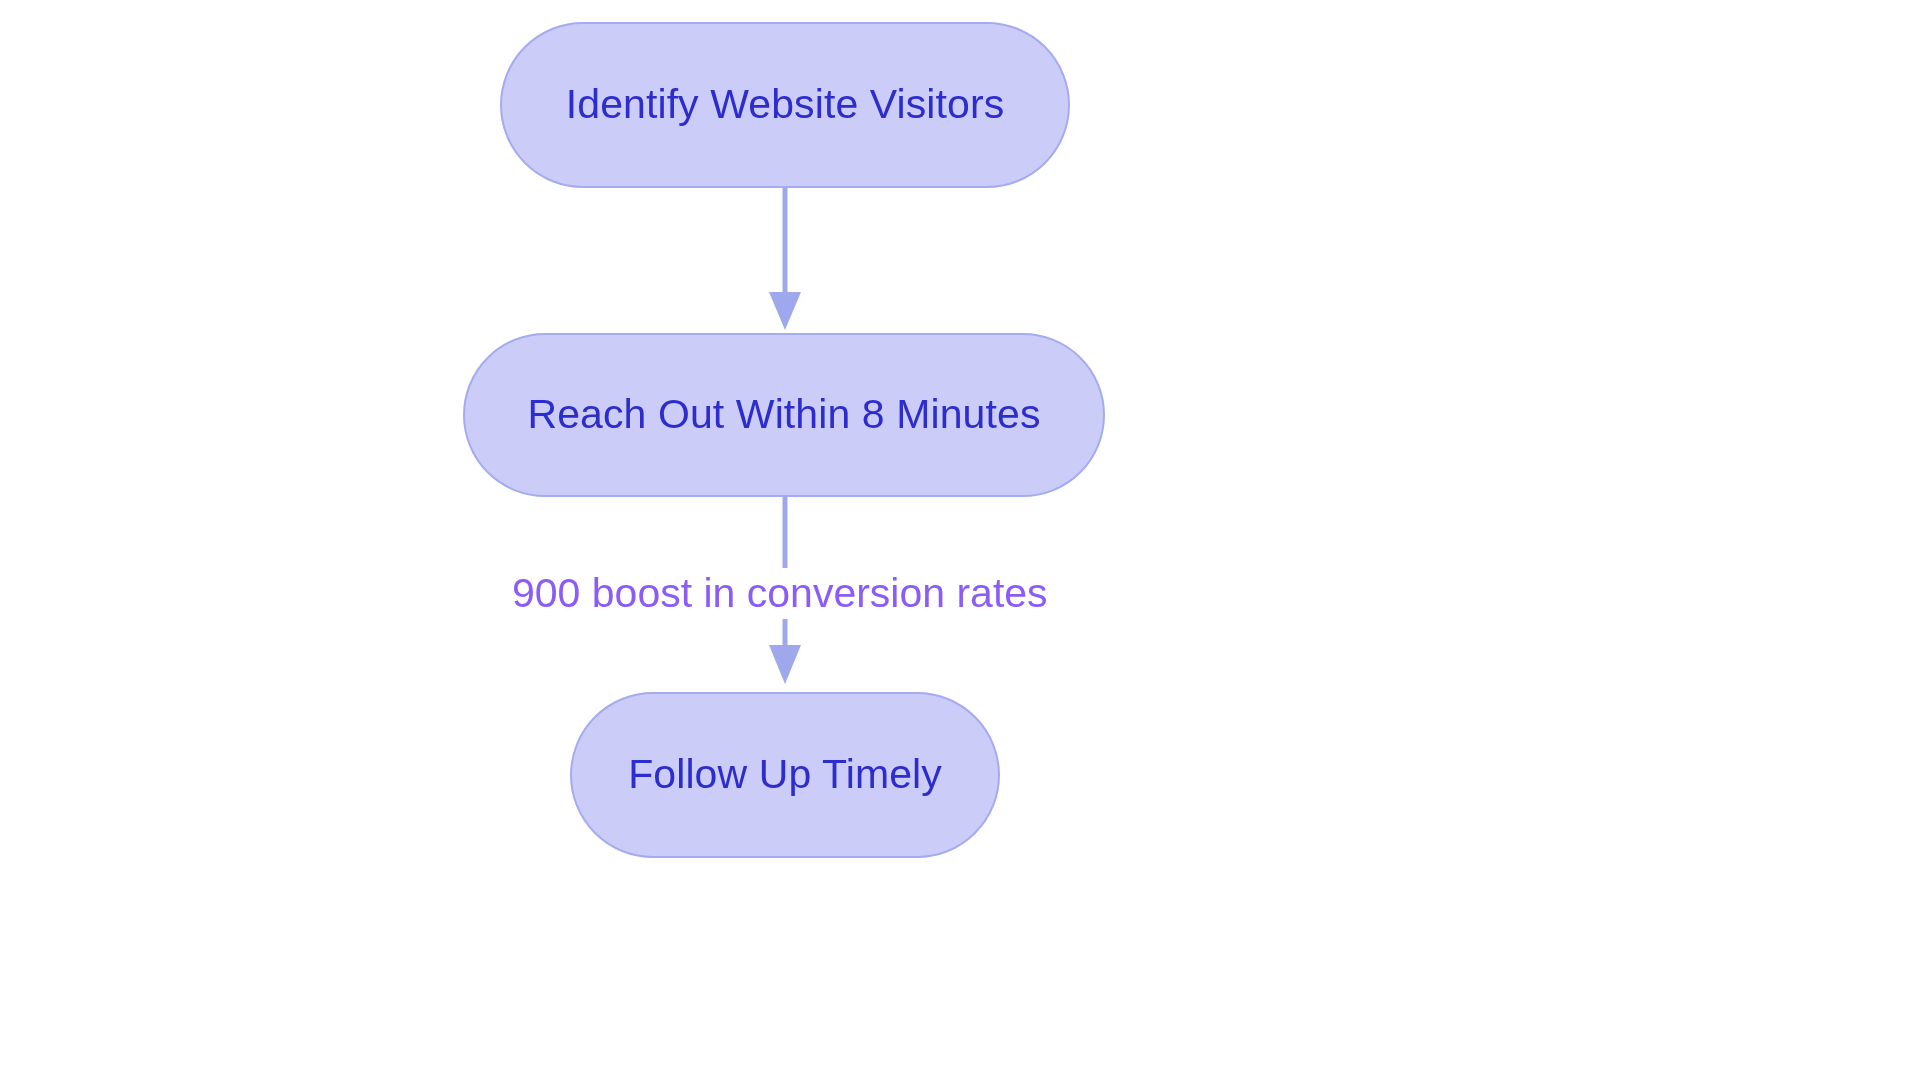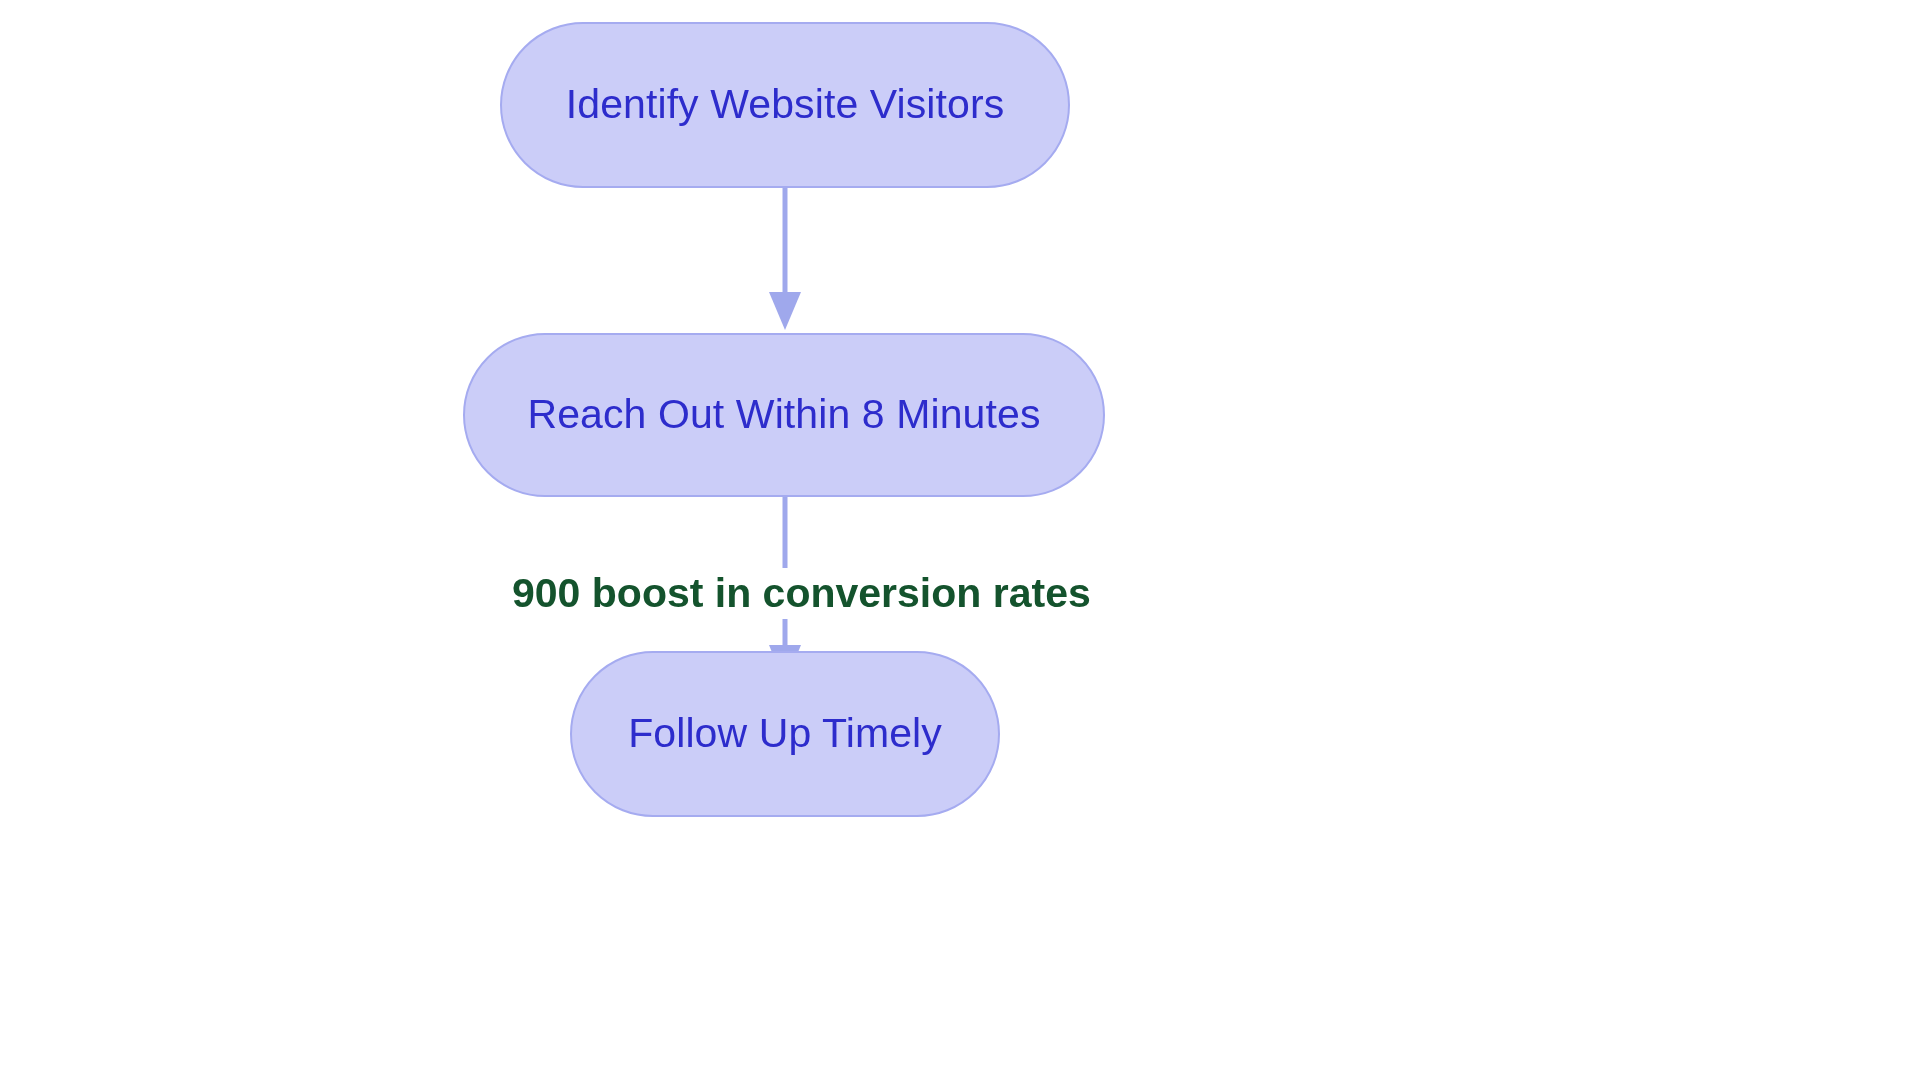--- a/index.html
+++ b/index.html
@@ -53,30 +53,30 @@
     justify-content: center;
   }
   #node-reach-out {
     left: 463px;
     top: 333px;
     width: 642px;
     height: 164px;
   }
   #node-follow-up {
     left: 570px;
-    top: 651px;
+    top: 692px;
     width: 430px;
     height: 166px;
     align-items: center;
   }
   .edge-label {
     position: absolute;
     font-size: 41px;
-    font-weight: 700;
-    color: #14532d;
+    font-weight: 400;
+    color: #8b5cf6;
     white-space: nowrap;
     background: #ffffff;
     padding: 2px 8px;
     line-height: 1.15;
   }
   #edge-label-conversion {
     left: 504px;
     top: 568px;
   }
 </style>

